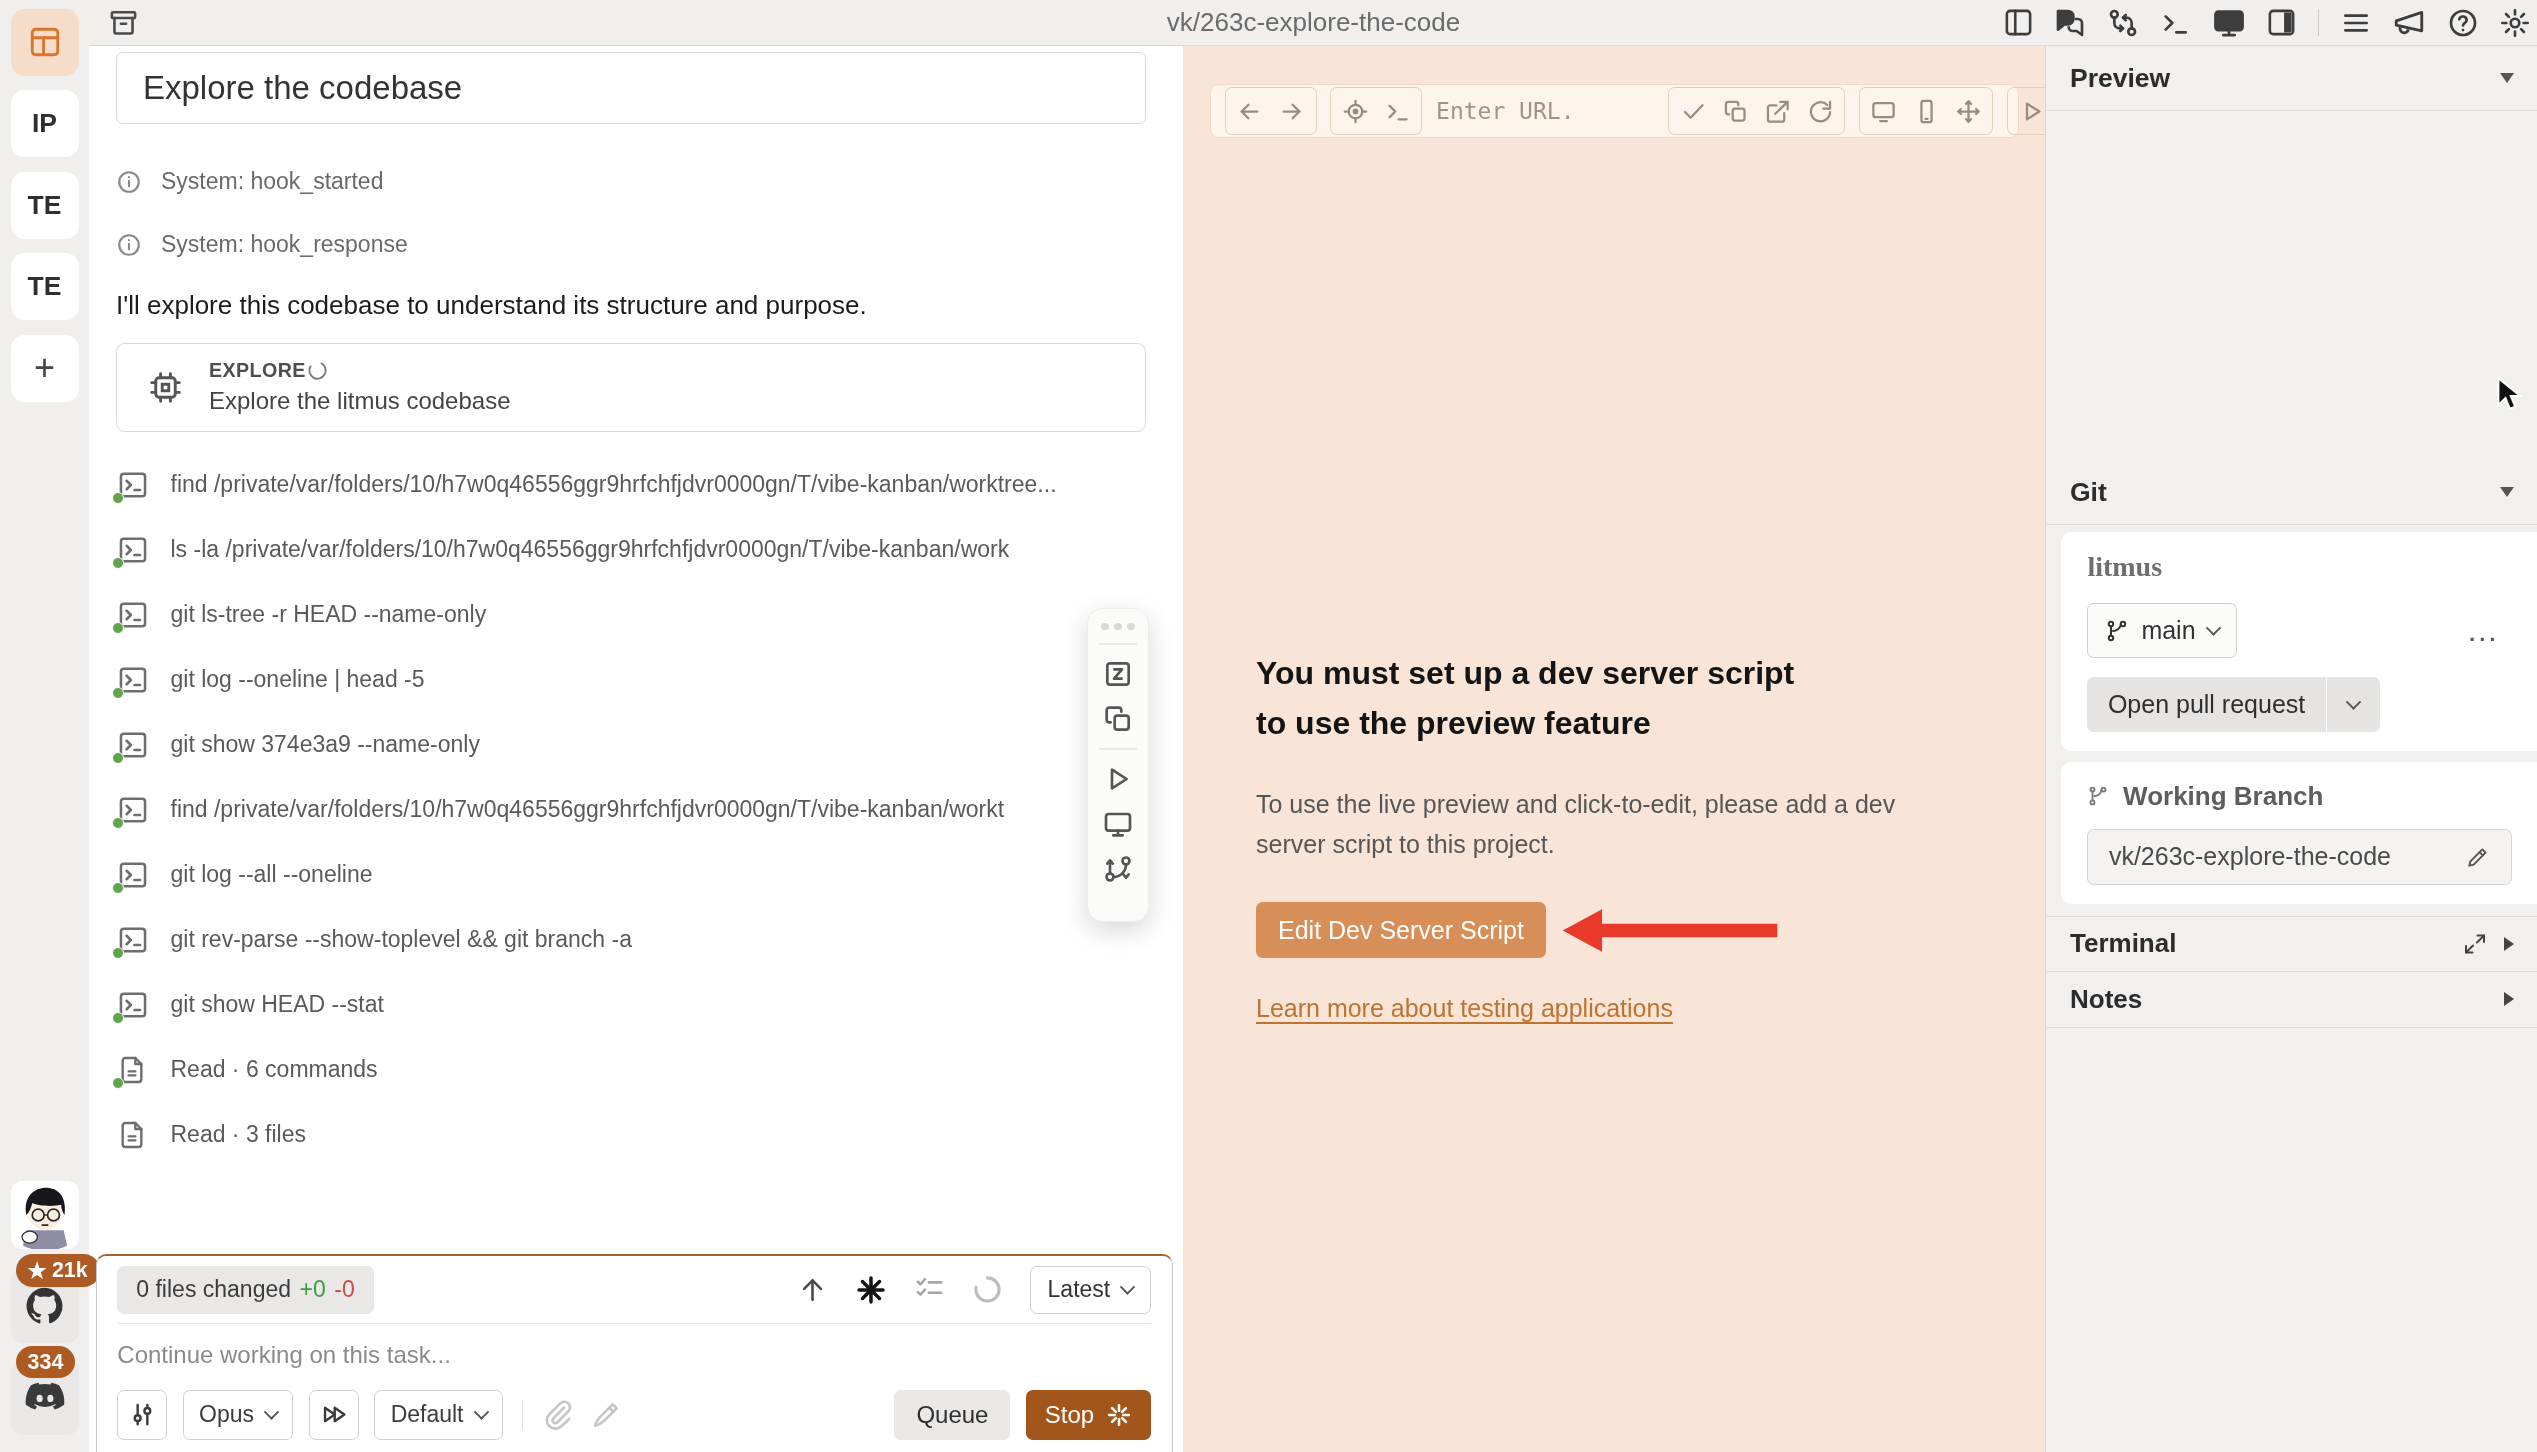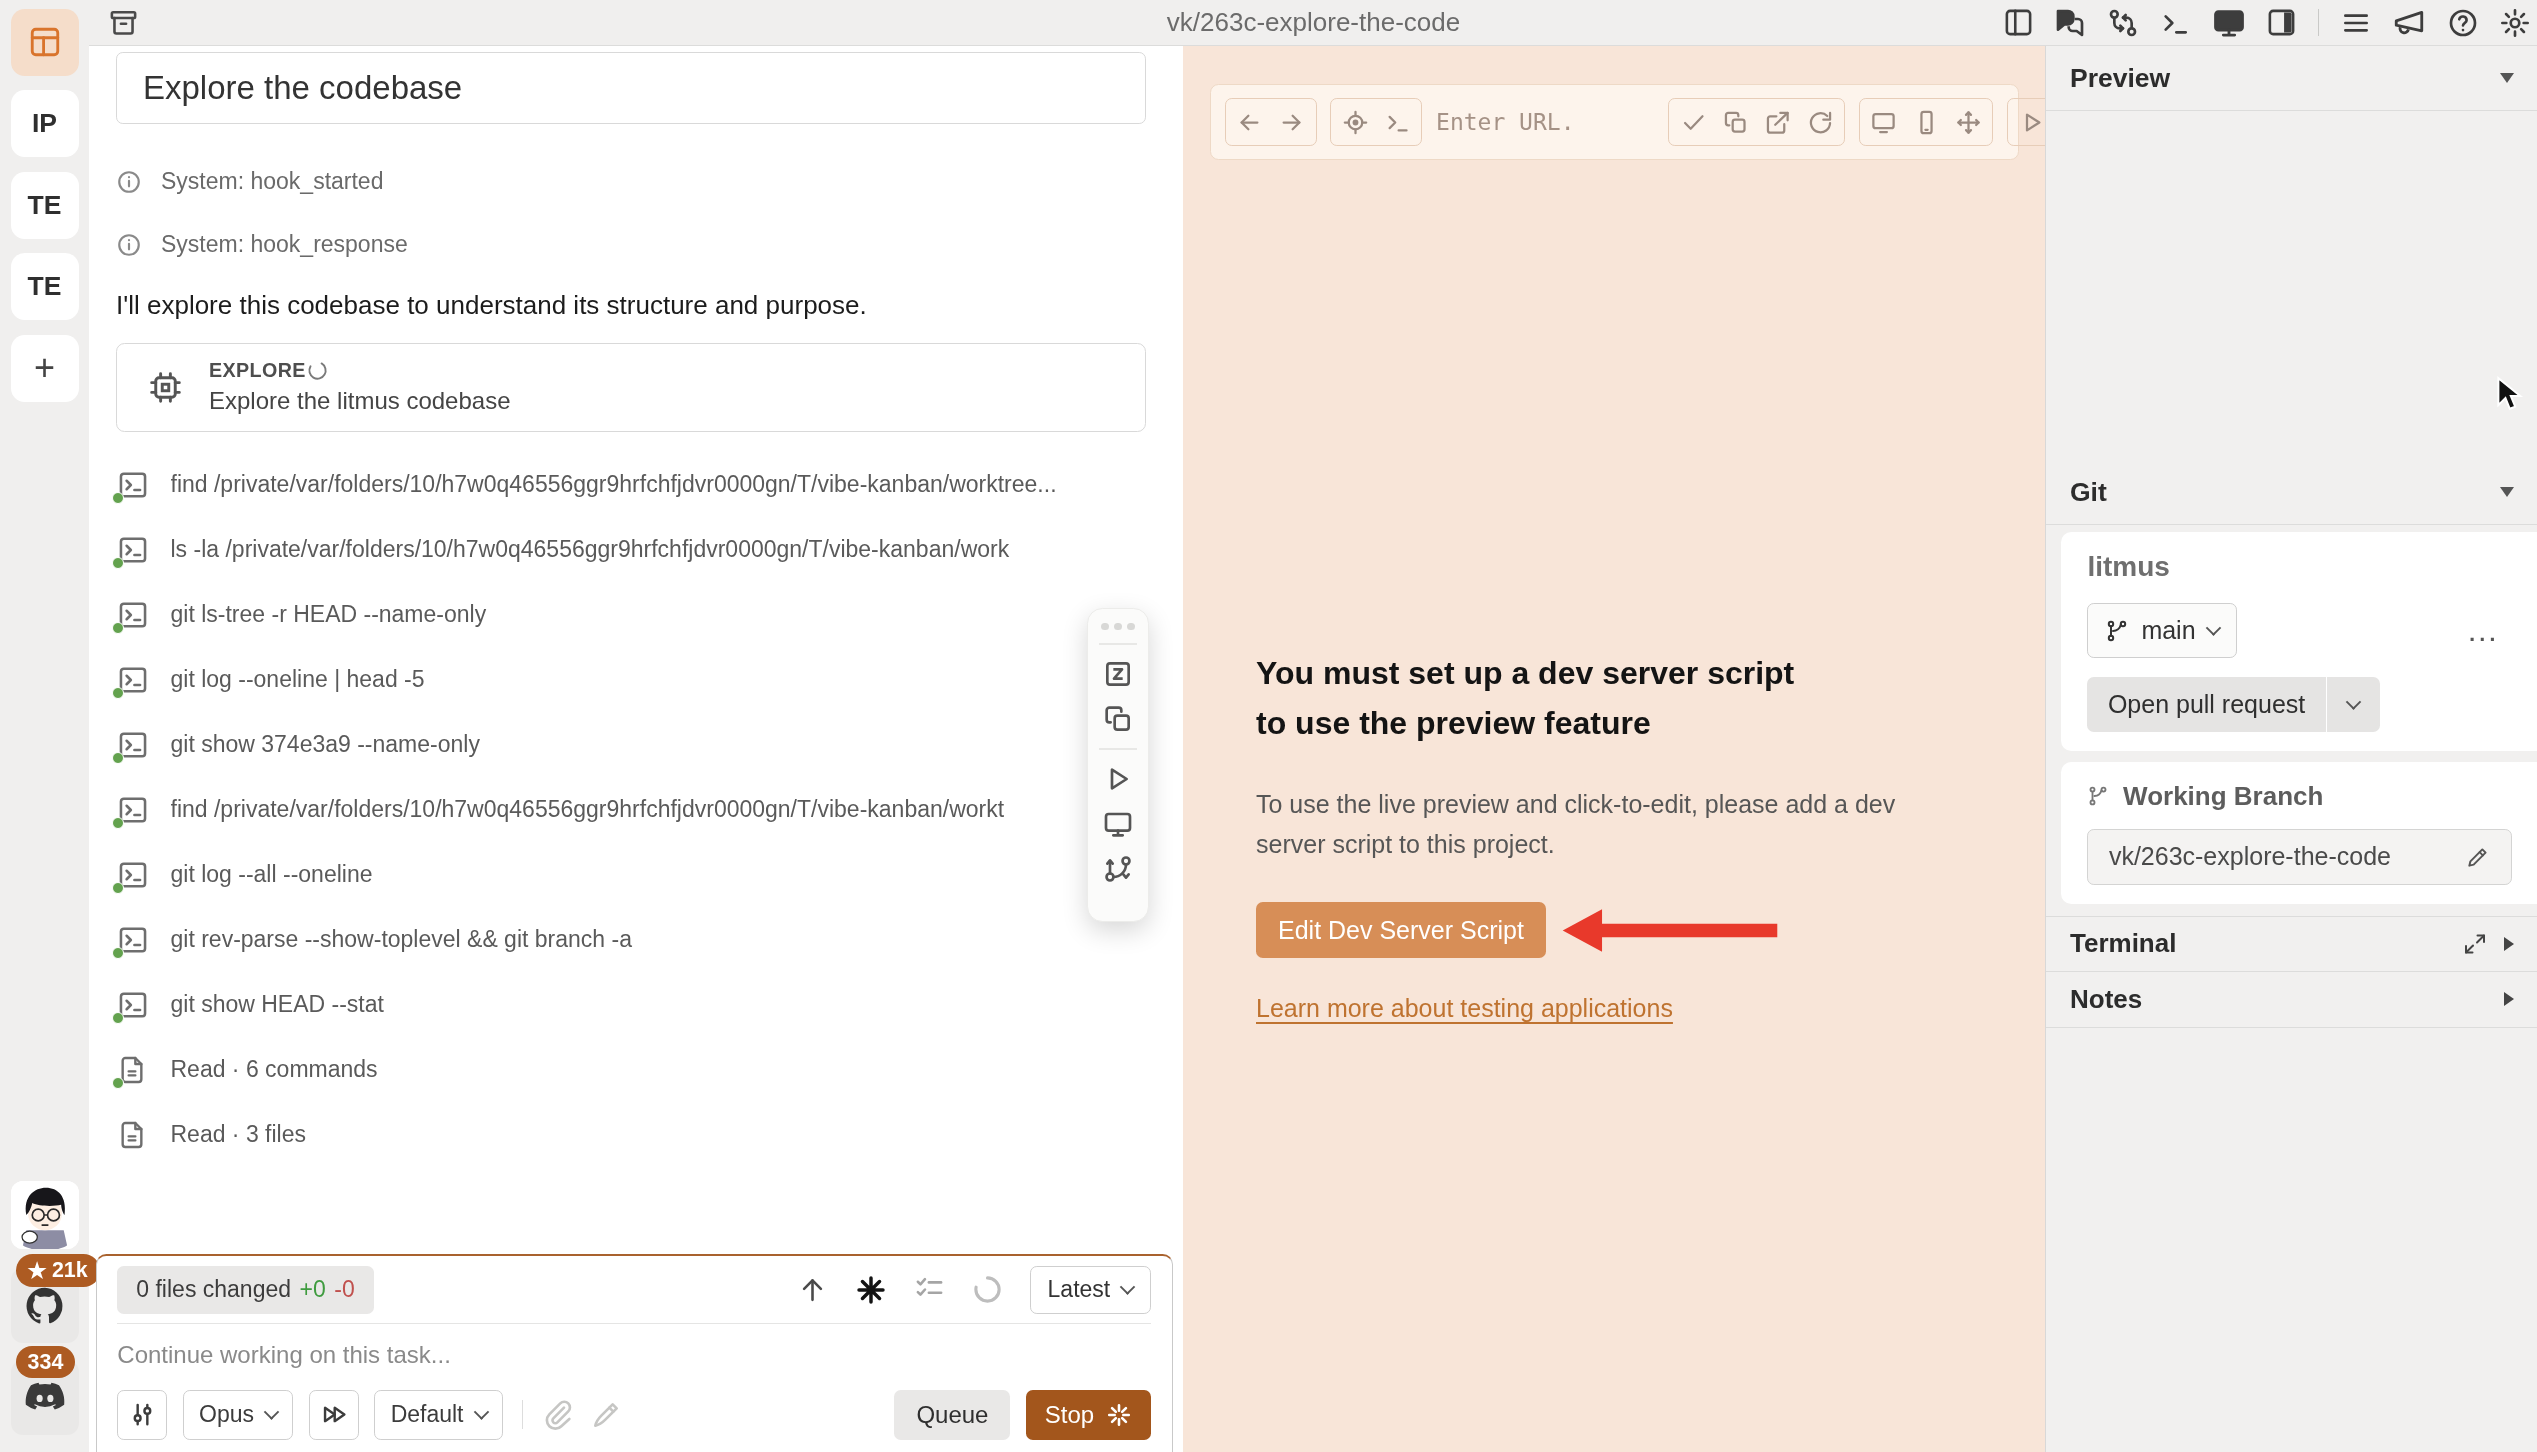--- a/index.html
+++ b/index.html
@@ -90,21 +90,21 @@
   
   .chev { width:11px; height:11px; border-right:2.1px solid #555; border-bottom:2.1px solid #555;
     transform:rotate(45deg) translate(-1.7px,-1.7px); flex:none; }
   .caret-down { width:0; height:0; border-left:7.7px solid transparent; border-right:7.7px solid transparent;
     border-top:10.3px solid #555; }
   .caret-right { width:0; height:0; border-top:7.7px solid transparent; border-bottom:7.7px solid transparent;
     border-left:10.3px solid #444; }
 
   
   .preview-pane { position:absolute; left:1183px; top:46px; width:862px; bottom:0; background:#f8e5d8; }
-  .pv-toolbar { position:absolute; left:27px; top:38px; width:809px; height:76px; background:#fdf4ec;
+  .pv-toolbar { position:absolute; left:27px; top:38px; width:809px; height:54px; background:#fdf4ec;
     border:1.3px solid #eed9c6; border-radius:8.5px; display:flex; align-items:center; padding:0 13.7px; gap:13.7px; color:#9a8a80; }
   .pv-group { border:1.3px solid #e7cdb8; border-radius:6.8px; height:48px; display:flex; align-items:center;
     padding:0 10.3px; gap:15.4px; }
   .pv-url input { width:205px; border:none; outline:none; background:transparent;
     font-family:"DejaVu Sans Mono", monospace; font-size:23px; color:#a59286; }
   .pv-url input::placeholder { color:#a59286; opacity:1; }
   .pv-spacer { flex:1; }
   .empty-state { position:absolute; left:73px; top:602px; width:735px; }
   .empty-state h1 { font-size:32px; font-weight:700; color:#141414; line-height:50px; }
   .empty-state p { margin-top:36px; font-size:25px; color:#565656; line-height:40px; width:684px; }
@@ -112,21 +112,21 @@
   .cta-btn { background:#d78e57; color:#fff; font-size:25px; border-radius:6.8px; padding:13.7px 22px; }
   .learn-link { display:inline-block; margin-top:36px; font-size:25px; color:#bf7330; text-decoration:underline; text-underline-offset:5.1px; }
 
   
   .rpanel { position:absolute; left:2045px; top:46px; right:0; bottom:0; background:#f1f0ef; border-left:1.3px solid #d8d8d8; }
   .sect-h { height:65px; display:flex; align-items:center; padding:0 24px; font-size:26.5px; font-weight:600;
     color:#2c2c2c; border-bottom:1.3px solid #dcdcdb; position:relative; }
   .sect-h .tail { margin-left:auto; display:flex; align-items:center; gap:17px; color:#444; }
   .pv-body { height:349px; }
   .rcard { margin:6.8px 0 0 15.4px; background:#fff; border-radius:10.3px 0 0 10.3px; padding:19px 26px; }
-  .repo-name { font-size:28px; font-weight:700; color:#6f6f6f; }
+  .repo-name { font-size:28px; font-weight:700; color:#6f6f6f;font-family:Liberation Serif, serif; }
   .branch-row { margin-top:20.5px; display:flex; align-items:center; }
   .branch-btn { border:1.3px solid #cfcfcf; border-radius:6.8px; height:55px; display:flex; align-items:center;
     gap:12px; padding:0 17px; font-size:25px; color:#333; background:#fbfbfa; }
   .ellipsis { margin-left:auto; margin-right:12px; font-size:32px; color:#555; letter-spacing:1.7px; }
   .pr-row { margin-top:19px; display:flex; align-items:center; }
   .pr-btn { background:#e5e4e3; border-radius:6.8px 0 0 6.8px; height:55px; display:flex; align-items:center;
     padding:0 20.5px; font-size:25px; color:#2f2f2f; }
   .pr-chev { background:#e5e4e3; border-radius:0 6.8px 6.8px 0; height:55px; width:53px; margin-left:1.7px;
     display:flex; align-items:center; justify-content:center; }
   .wb-card { margin-top:10.3px; }

